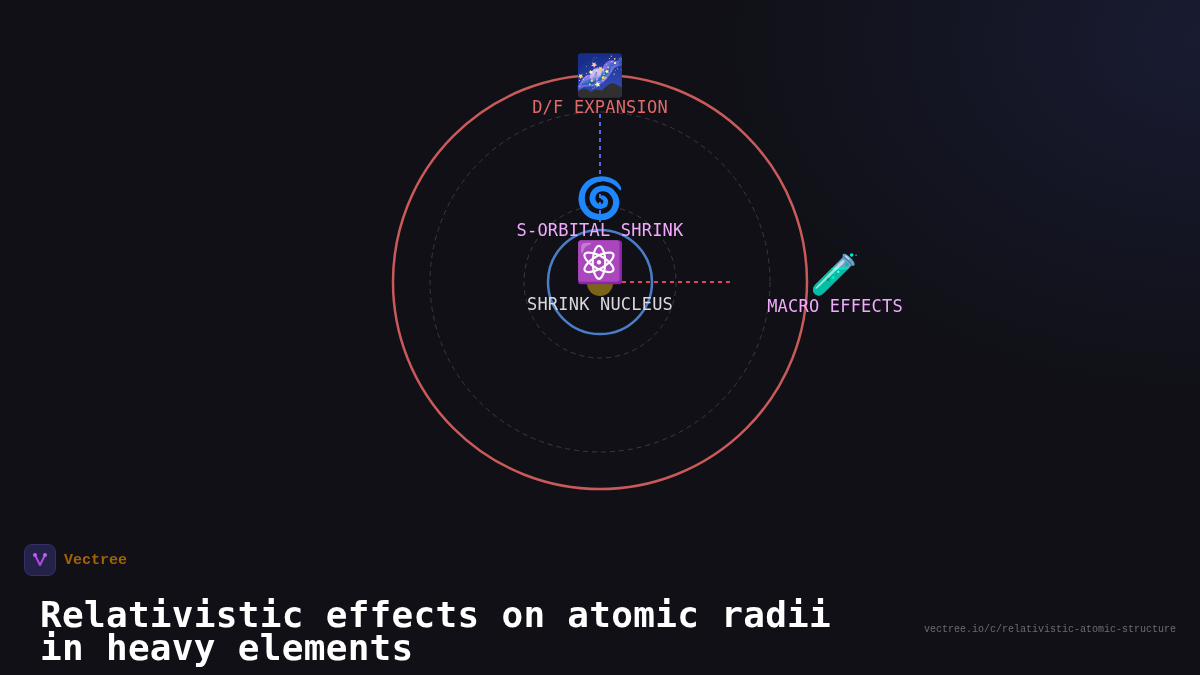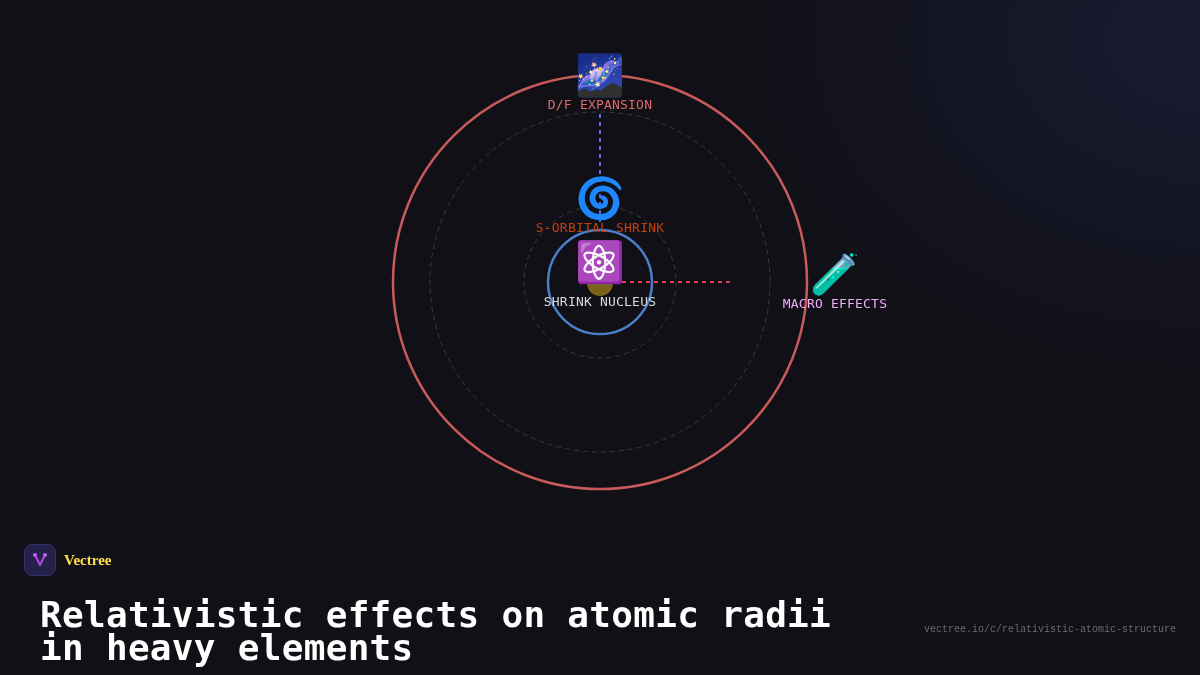--- a/index.html
+++ b/index.html
@@ -9,28 +9,28 @@
     font-family: "DejaVu Sans Mono", "Liberation Mono", monospace;
   }
   .bg-glow {
     position: absolute; inset: 0;
     background: radial-gradient(ellipse 700px 520px at 1200px 40px, rgba(32,36,72,0.55), rgba(16,16,22,0) 70%);
     pointer-events: none;
   }
   svg.diagram { position: absolute; left: 0; top: 0; }
   .node { position: absolute; transform: translateX(-50%); text-align: center; }
   .node .emoji { font-size: 40px; line-height: 44px; display: block; }
-  .node .label { font-size: 13px; letter-spacing: 0.2px; white-space: nowrap; display: block; }
+  .node .label { font-size: 17px; letter-spacing: 0.2px; white-space: nowrap; display: block; }
   .brand { position: absolute; left: 24px; top: 544px; display: flex; align-items: center; gap: 8px; }
   .logo {
     width: 32px; height: 32px; border-radius: 8px; background: #25224a;
     border: 1px solid #35306a; box-sizing: border-box;
     display: flex; align-items: center; justify-content: center;
   }
-  .brand-name { color: #fde047; font-size: 15px; font-weight: bold; font-family: Liberation Serif, serif; }
+  .brand-name { color: #a16207; font-size: 15px; font-weight: bold; font-family: Liberation Mono, monospace; }
   .title {
     position: absolute; left: 24px; top: 582px; margin: 16px;
     color: #ffffff; font-size: 36px; font-weight: bold; line-height: 33px;
     font-family: "DejaVu Sans Mono", "Liberation Mono", monospace;
     white-space: pre-line; letter-spacing: 0.3px;
   }
   .url {
     position: absolute; right: 24px; top: 624px;
     color: #6b6b74; font-size: 10px;
     font-family: "Liberation Mono", "DejaVu Sans Mono", monospace;
@@ -51,21 +51,21 @@
   <circle cx="600" cy="283" r="13" fill="#7a6418"></circle>
 </svg>
 
 <div class="node" style="left:600px; top:53px;">
   <span class="emoji">🌌</span>
   <span class="label" style="color:#e06a6a;">D/F EXPANSION</span>
 </div>
 
 <div class="node" style="left:600px; top:176px;">
   <span class="emoji">🌀</span>
-  <span class="label" style="color:#c2410c;">S-ORBITAL SHRINK</span>
+  <span class="label" style="color:#f0abfc;">S-ORBITAL SHRINK</span>
 </div>
 
 <div class="node" style="left:600px; top:240px;">
   <span class="emoji">⚛️</span>
   <span class="label" style="color:#d8d8de; margin-top:10px;">SHRINK NUCLEUS</span>
 </div>
 
 <div class="node" style="left:835px; top:252px;">
   <span class="emoji">🧪</span>
   <span class="label" style="color:#f0abfc;">MACRO EFFECTS</span>

